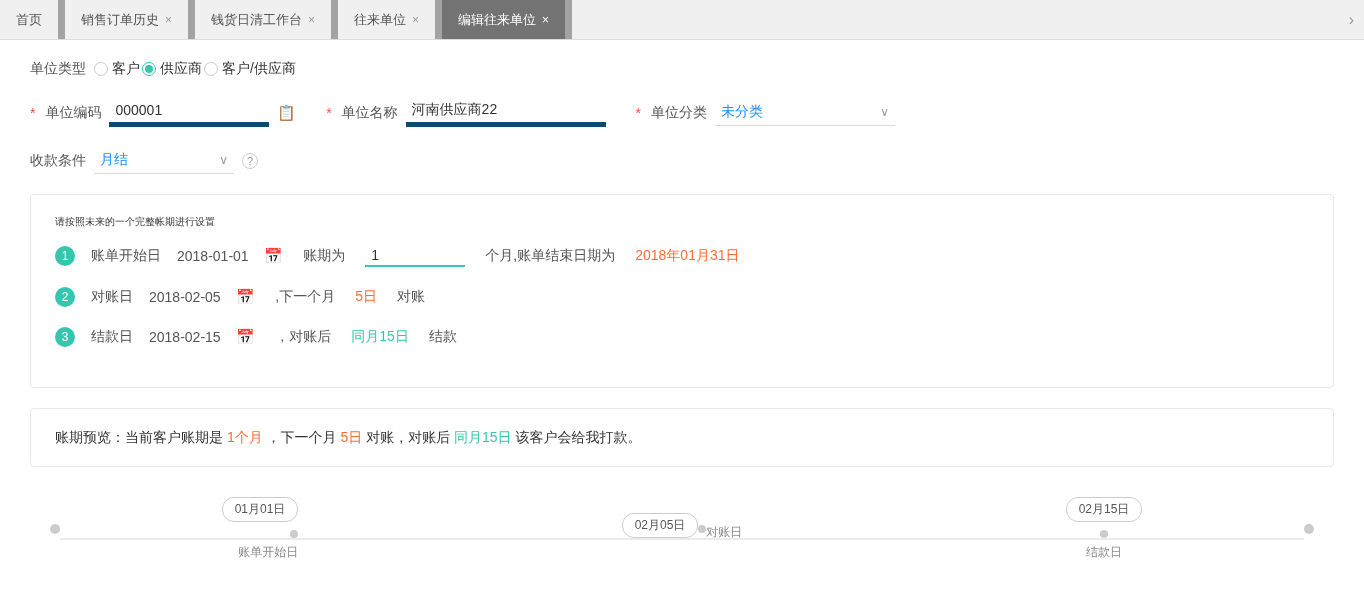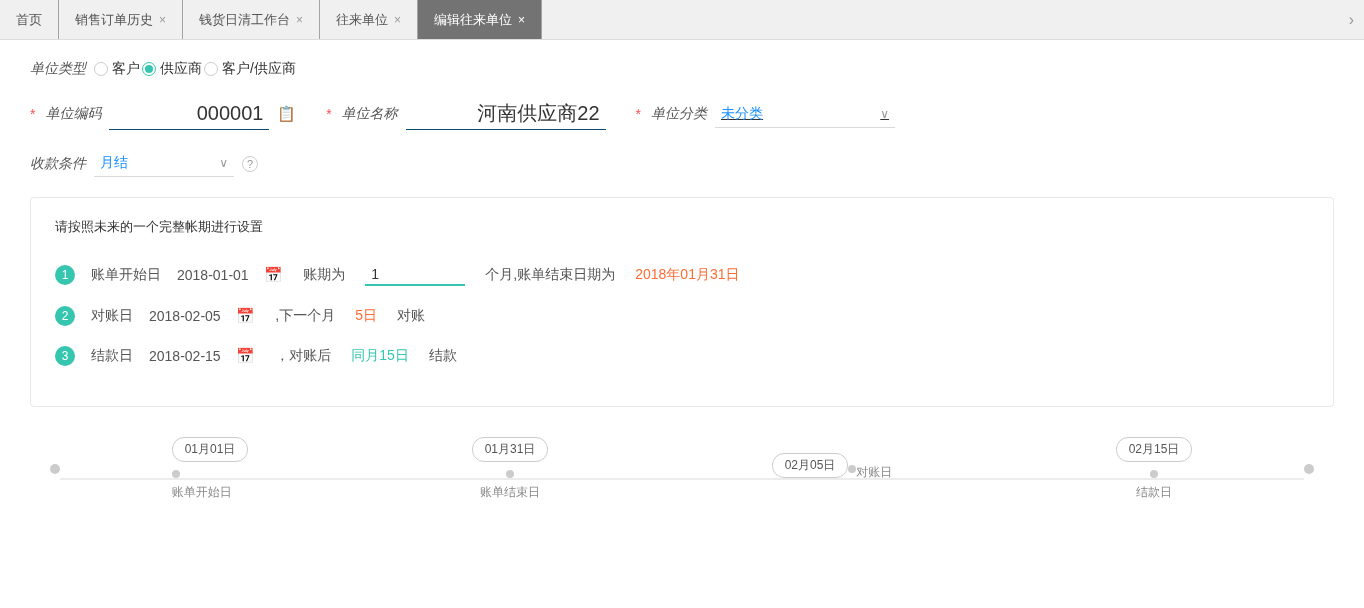--- a/index.html
+++ b/index.html
@@ -15,21 +15,21 @@
       padding: 0;
     }
     .tab {
       display: flex;
       align-items: center;
       padding: 0 16px;
       height: 100%;
       cursor: pointer;
       font-size: 13px;
       color: #555;
-      border-right: 1px solid #a3a3a3;
+      border-right: 7px solid #a3a3a3;
       background: #f0f0f0;
       white-space: nowrap;
     }
     .tab:first-child { border-left: none; }
     .tab.active {
       background: #737373;
       color: #fff;
     }
     .tab .close-btn {
       margin-left: 6px;
@@ -61,35 +61,33 @@
       gap: 30px;
     }
     .form-group {
       display: flex;
       align-items: center;
       gap: 8px;
     }
     .form-label {
       color: #555;
       white-space: nowrap;
-      font-style: italic;
     }
     .required-star {
       color: #ff4d4f;
       margin-right: 2px;
     }
     .form-input {
       border: none;
-      border-bottom: 1px solid #0c4a6e;
+      border-bottom: 5px solid #0c4a6e;
       padding: 4px 6px;
-      font-size: 20px;
+      font-size: 14px;
       outline: none;
       color: #333;
       width: 160px;
-      text-align: right;
     }
 
     
     .radio-group {
       display: flex;
       align-items: flex-end;
       gap: 2px;
     }
     .radio-item {
       display: flex;
@@ -119,39 +117,39 @@
     .select-wrapper {
       display: flex;
       align-items: center;
       border-bottom: 1px solid #d9d9d9;
       padding: 4px 6px;
       min-width: 120px;
       cursor: pointer;
     }
     .select-value { color: #1890ff; flex: 1; }
     .select-arrow { color: #999; font-size: 12px; margin-left: 6px; }
-    .select-wide { min-width: 180px; text-decoration: underline; }
+    .select-wide { min-width: 180px; }
 
     .calendar-icon {
       color: #36c6b0;
       cursor: pointer;
       font-size: 15px;
     }
 
     
     .section-box {
       border: 1px solid #e8e8e8;
       border-radius: 4px;
       padding: 20px 24px;
       margin-bottom: 20px;
     }
     .section-title {
-      font-size: 13px;
+      font-size: 10px;
       color: #333;
-      margin-bottom: 28px;
+      margin-bottom: 16px;
     }
 
     
     .billing-row {
       display: flex;
       align-items: center;
       margin-bottom: 20px;
       gap: 16px;
     }
     .row-num {
@@ -310,40 +308,46 @@
       <div class="row-num">3</div>
       <span class="billing-label">结款日</span>
       <span class="billing-label">2018-02-15</span>
       <span class="calendar-icon">📅</span>
       <span class="inline-text">，对账后</span>
       <span class="highlight-green">同月15日</span>
       <span class="inline-text">结款</span>
     </div>
   </div>
 
+  <div class="preview-section">
+    <div class="preview-text">
+      <span>账期预览：当前客户账期是</span>
+      <span class="highlight-orange">1个月</span>
+      <span>，下一个月</span>
+      <span class="highlight-orange">5日</span>
+      <span>对账，对账后</span>
+      <span class="highlight-green">同月15日</span>
+      <span> 该客户会给我打款。</span>
+    </div>
+  </div>
 
   <div style="position:relative; padding: 10px 20px 30px 20px; display:flex; align-items:center;">
 
     <div style="width:10px;height:10px;border-radius:50%;background:#ccc;flex-shrink:0;"></div>
 
     <div style="position:absolute;left:30px;right:30px;top:50%;transform:translateY(-50%);height:1px;background:#d9d9d9;"></div>
 
     <div style="flex:1;display:flex;justify-content:space-around;align-items:center;position:relative;z-index:1;">
 
-      <div style="display:flex;flex-direction:column;align-items:flex-start;">
+      <div style="display:flex;flex-direction:column;align-items:flex-end;">
         <div style="border:1px solid #ccc;border-radius:12px;padding:3px 12px;font-size:12px;background:#fff;color:#555;margin-bottom:8px;">01月01日</div>
         <div style="width:8px;height:8px;border-radius:50%;background:#ccc;"></div>
         <div style="font-size:12px;color:#888;margin-top:6px;">账单开始日</div>
       </div>
 
-      <div style="display:flex;flex-direction:column;align-items:center;">
-        <div style="border:1px solid #ccc;border-radius:12px;padding:3px 12px;font-size:12px;background:#fff;color:#555;margin-bottom:8px;">01月31日</div>
-        <div style="width:8px;height:8px;border-radius:50%;background:#ccc;"></div>
-        <div style="font-size:12px;color:#888;margin-top:6px;">账单结束日</div>
-      </div>
 
       <div style="display:flex;flex-direction:row;align-items:center;">
         <div style="border:1px solid #ccc;border-radius:12px;padding:3px 12px;font-size:12px;background:#fff;color:#555;margin-bottom:8px;">02月05日</div>
         <div style="width:8px;height:8px;border-radius:50%;background:#ccc;"></div>
         <div style="font-size:12px;color:#888;margin-top:6px;">对账日</div>
       </div>
 
       <div style="display:flex;flex-direction:column;align-items:center;">
         <div style="border:1px solid #ccc;border-radius:12px;padding:3px 12px;font-size:12px;background:#fff;color:#555;margin-bottom:8px;text-align:center;">02月15日</div>
         <div style="width:8px;height:8px;border-radius:50%;background:#ccc;"></div>

